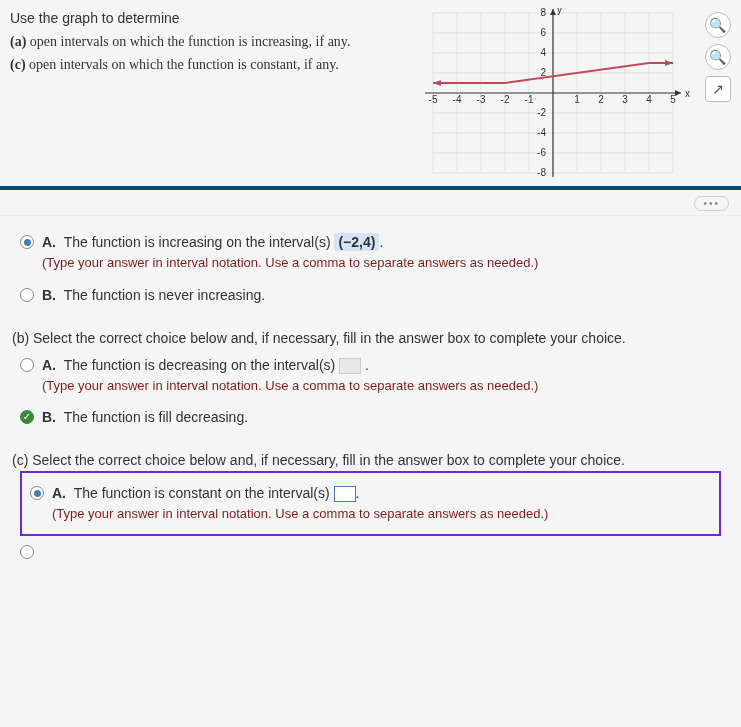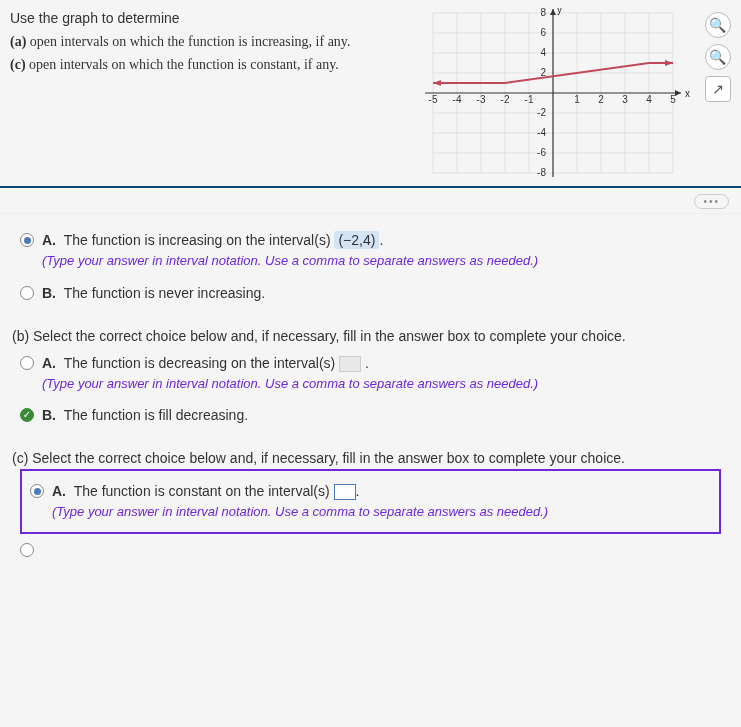--- a/index.html
+++ b/index.html
@@ -10,21 +10,21 @@
       background: #f5f5f5;
       width: 741px;
       height: 727px;
       overflow: hidden;
       position: relative;
     }
     .header-row {
       display: flex;
       padding: 8px 10px;
       gap: 12px;
-      border-bottom: 2px solid #0c4a6e;
+      border-bottom: 4px solid #0c4a6e;
     }
     .question-text {
       flex: 1;
       line-height: 1.5;
     }
     .question-text p { margin-bottom: 2px; }
     .sub-item { padding-left: 16px; text-indent: -16px; margin-bottom: 2px; font-family: Liberation Serif, serif; }
     .sub-label { font-weight: bold; }
     .graph-area {
       width: 280px;
@@ -100,35 +100,35 @@
       color: #fff;
       font-size: 10px;
       border-radius: 0;
       line-height: 1;
     }
     .choice-label { font-weight: bold; margin-right: 4px; }
     .choice-body { flex: 1; }
     .answer-box {
       background: #d4e4f4;
       padding: 1px 4px;
-      font-weight: normal;
+      font-weight: bold;
       border-radius: 2px;
     }
     .blank-box {
       display: inline-block;
       width: 22px; height: 16px;
       background: #e8e8e8;
       vertical-align: middle;
       border: 1px solid #ccc;
     }
     .blank-box.outlined {
       border: 1.5px solid #4a7bb8;
       background: #fff;
     }
-    .helper { font-size: 13px; color: #6d28d9; font-style: italic; }
+    .helper { font-size: 13px; color: #7f1d1d; }
     .highlighted-choice {
       border: 2px solid #6d28d9;
       margin: 0 8px;
       padding: 4px 0 4px 0;
     }
     .axis-label { font-size: 10px; fill: #333; }
     .cursor-arrow {
       position: relative;
     }
   </style>

